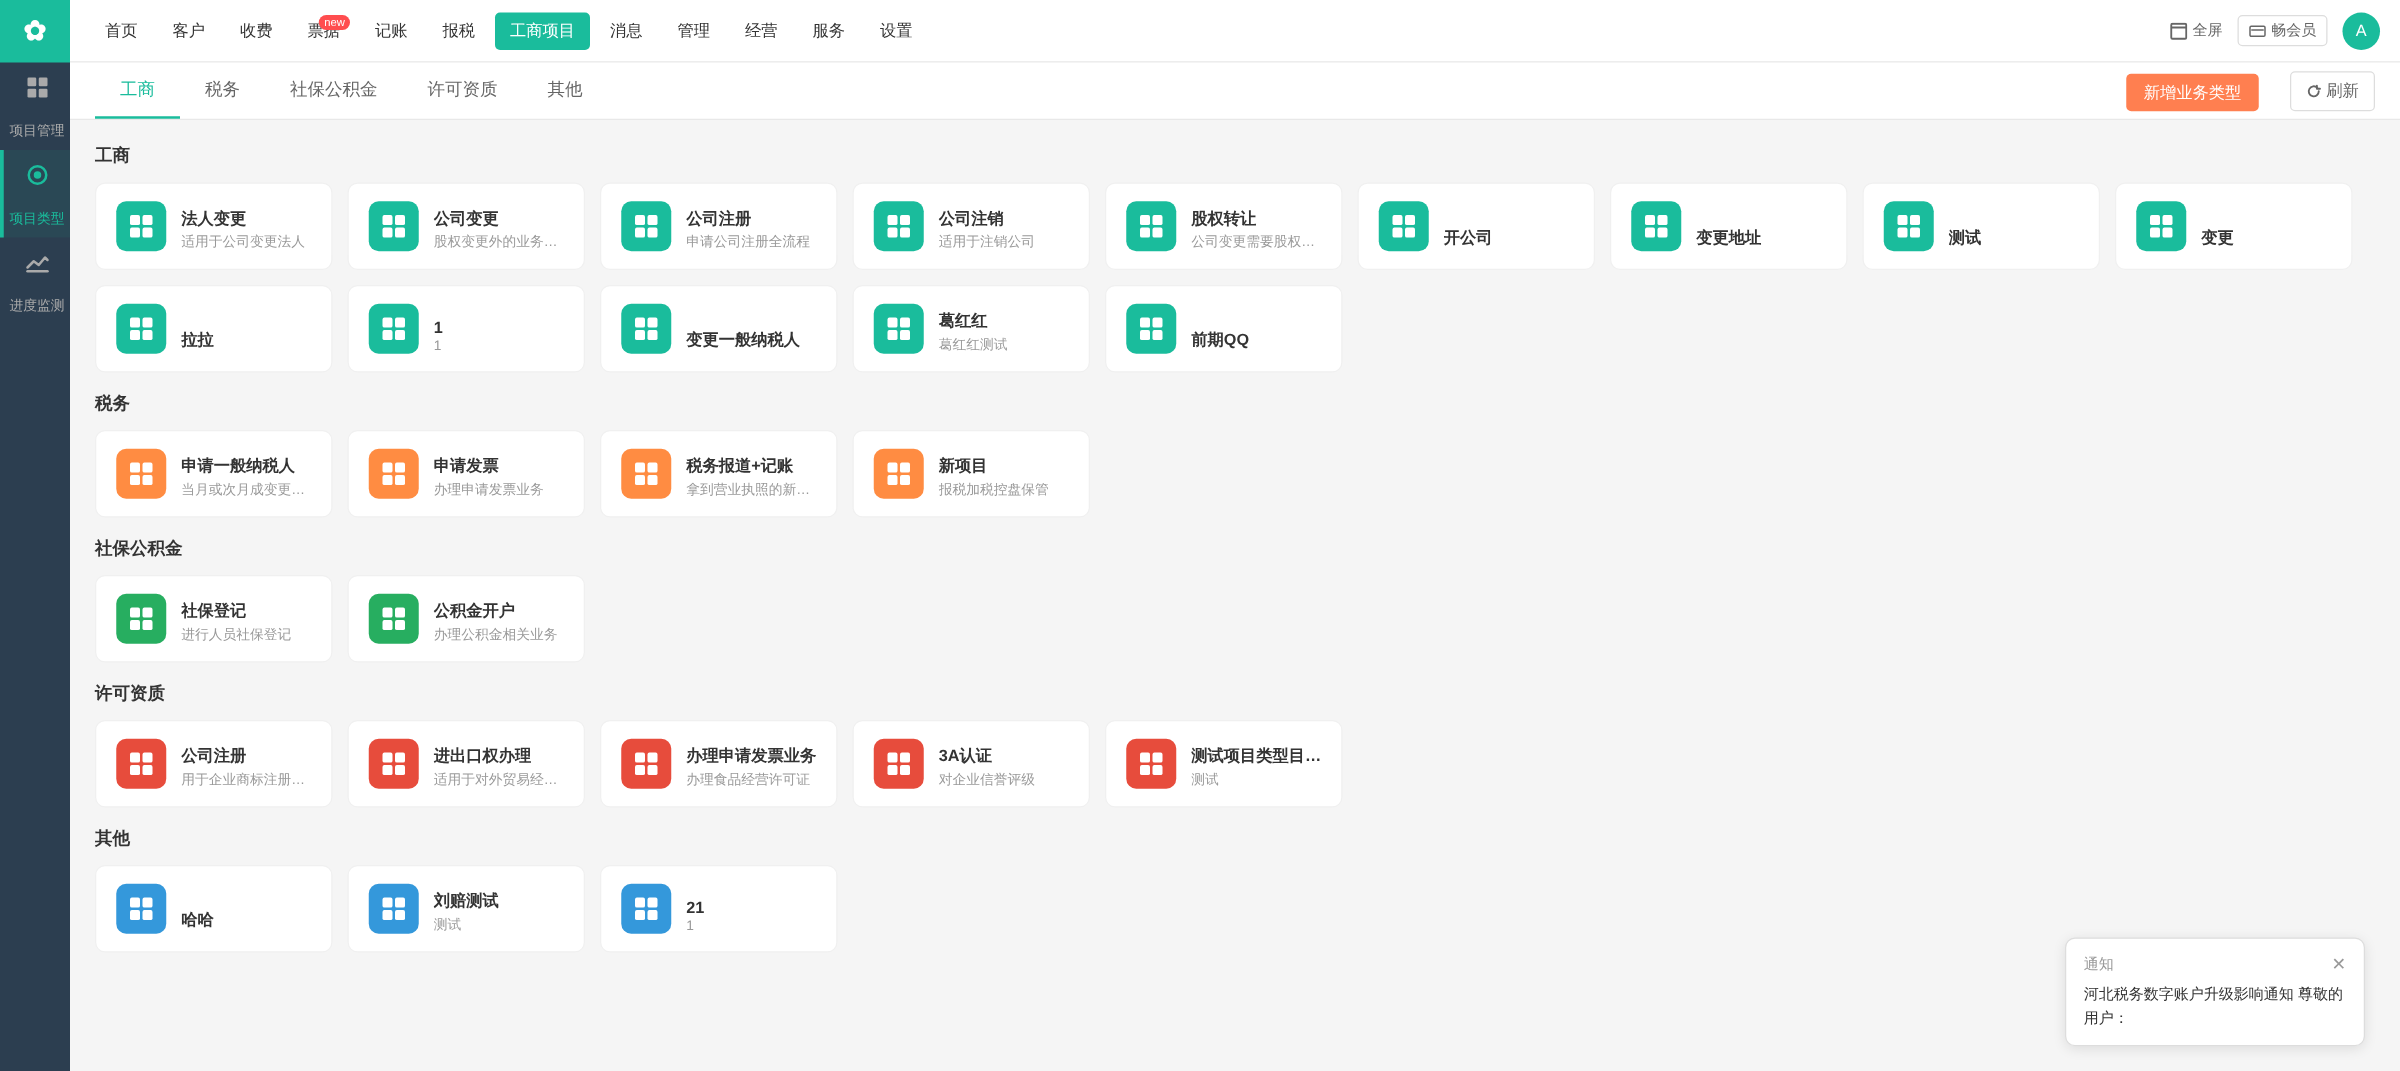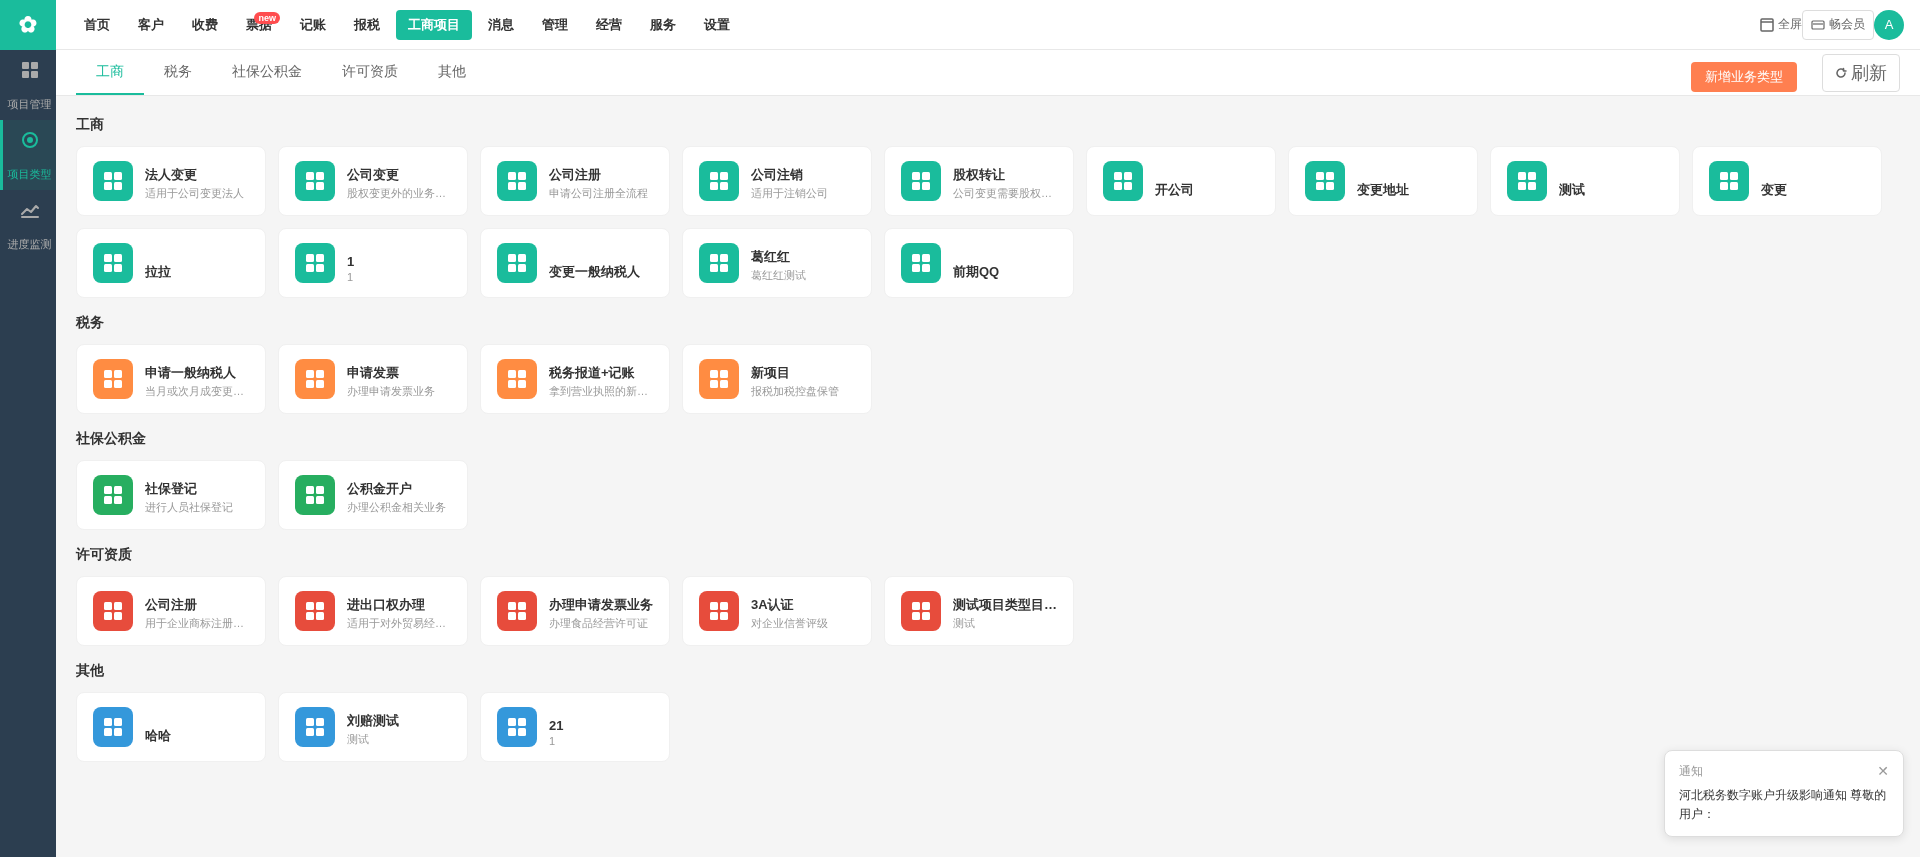--- a/index.html
+++ b/index.html
@@ -69,40 +69,41 @@
       gap: 4px;
     }
     .topnav-item {
       padding: 6px 12px;
       color: #333;
       cursor: pointer;
       border-radius: 4px;
       font-size: 13px;
       position: relative;
       white-space: nowrap;
-      font-weight: bold;
     }
     .topnav-item.active {
       background: #1abc9c;
       color: #fff;
       border-radius: 4px;
     }
     .topnav-badge {
       position: absolute;
       top: 2px;
       right: 4px;
       background: #ff4d4f;
       color: #fff;
       font-size: 9px;
       padding: 1px 4px;
       border-radius: 8px;
     }
     .topnav-spacer { flex: 1; }
     .topnav-right {
       display: flex;
+      align-items: center;
+      gap: 12px;
     }
     .topnav-right-item {
       color: #666;
       cursor: pointer;
       font-size: 12px;
       display: flex;
       align-items: center;
       gap: 4px;
     }
     .vip-btn {
@@ -169,21 +170,21 @@
       padding: 6px 14px;
       cursor: pointer;
       font-size: 13px;
     }
     .btn-refresh {
       background: #fff;
       border: 1px solid #ddd;
       border-radius: 4px;
       padding: 6px 12px;
       cursor: pointer;
-      font-size: 18px;
+      font-size: 13px;
       color: #666;
       display: flex;
       align-items: center;
       gap: 4px;
     }
 
     
     .scroll-content {
       flex: 1;
       overflow-y: auto;
@@ -243,21 +244,21 @@
       margin-top: 2px;
       white-space: nowrap;
       overflow: hidden;
       text-overflow: ellipsis;
     }
 
     
     .notif-bubble {
       position: fixed;
       bottom: 20px;
-      right: 16px;
+      right: 28px;
       background: #fff;
       border: 1px solid #ddd;
       border-radius: 8px;
       padding: 12px 14px;
       width: 240px;
       box-shadow: 0 2px 10px rgba(0,0,0,0.1);
       font-size: 12px;
       color: #333;
       z-index: 100;
     }

